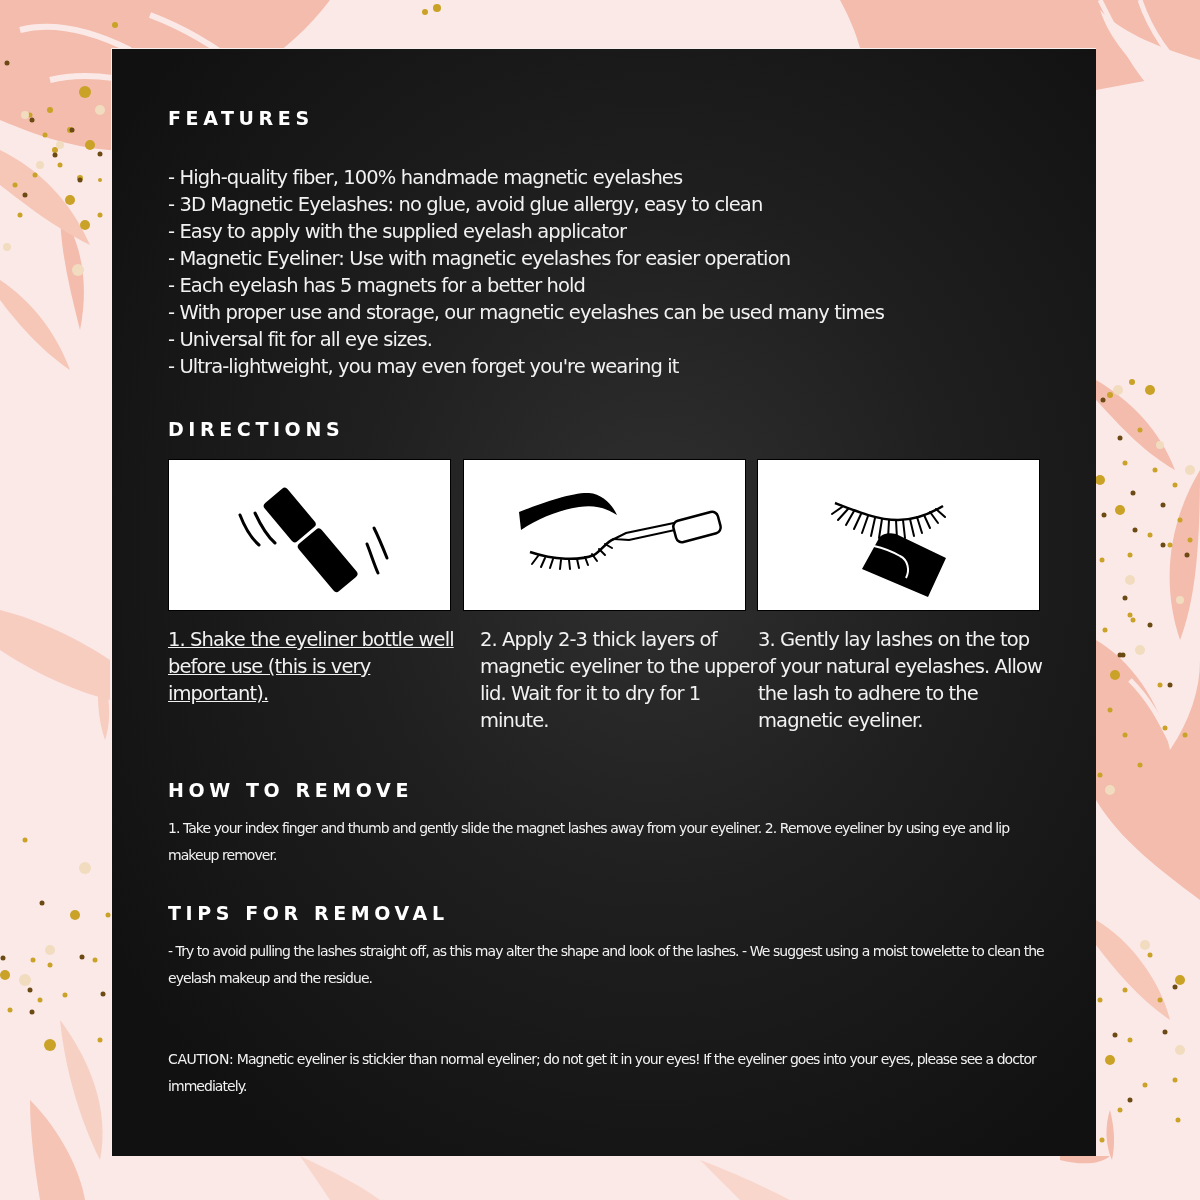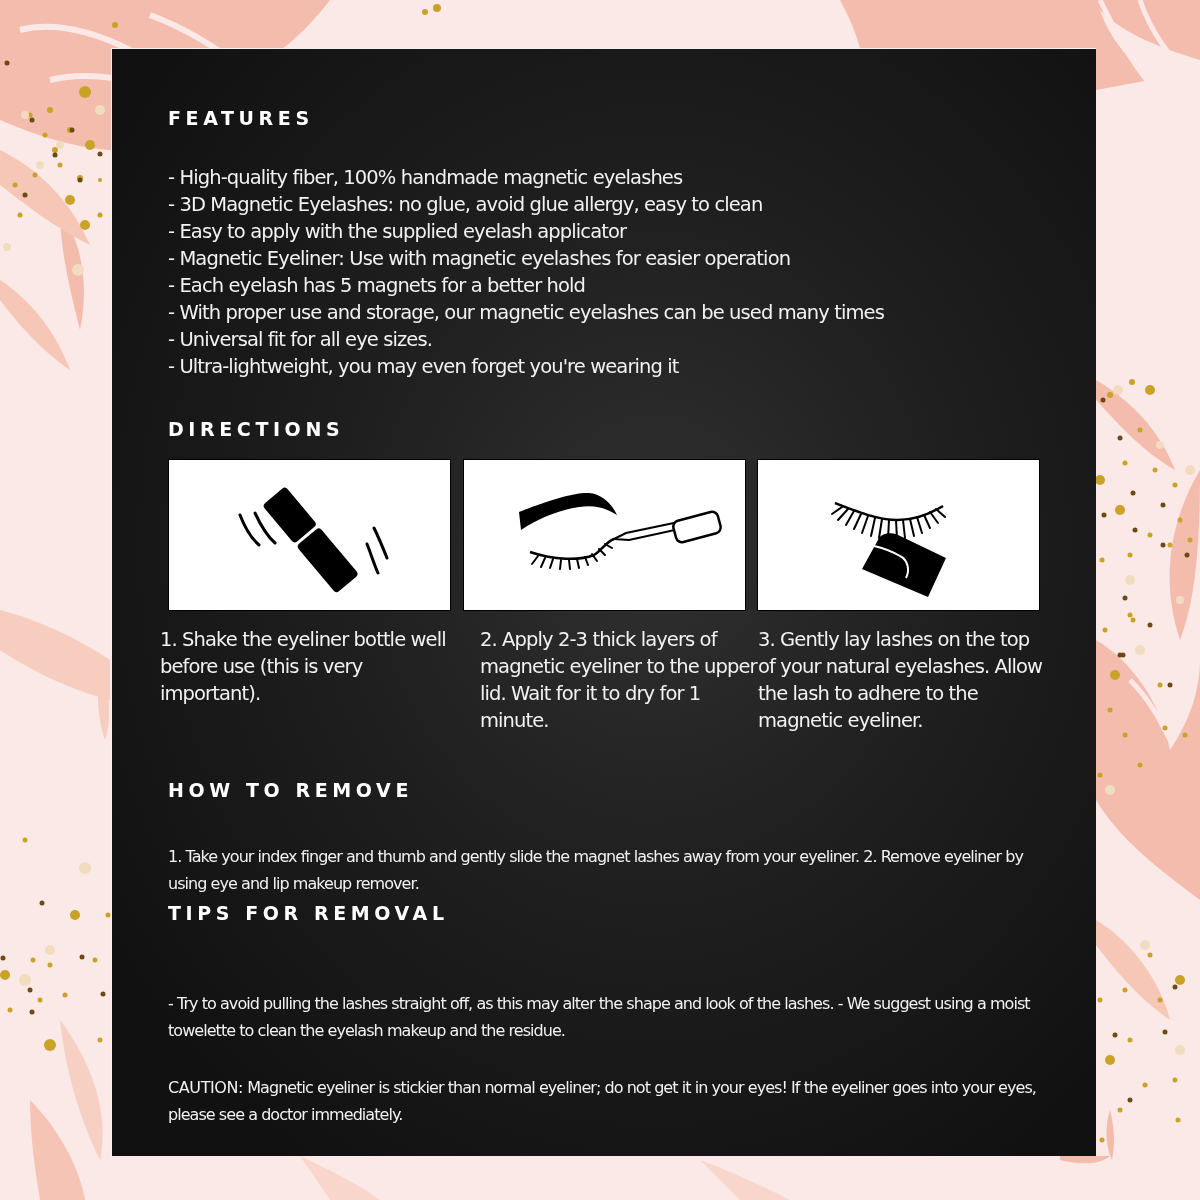--- a/index.html
+++ b/index.html
@@ -61,25 +61,24 @@
       line-height: 27px;
       color: #f2f2f2;
       letter-spacing: -0.9px;
       white-space: normal;
     }
     .para {
       position: absolute;
       left: 56px;
       width: 880px;
       font-family: "DejaVu Sans", sans-serif;
-      font-size: 16px;
+      font-size: 14px;
       line-height: 27px;
       color: #f2f2f2;
       letter-spacing: -0.95px;
-      margin-top: 28px;
     }
   </style>
 </head>
 <body>
 
 <div class="bg-layer">
   <svg width="1200" height="1200" viewBox="0 0 1200 1200">
 
     <path d="M0 0 L330 0 C300 40 260 70 215 90 C250 110 290 120 330 110 L330 160 C280 175 230 160 180 140 C130 160 70 150 0 120 Z" fill="#f4bcac"></path>
     <path d="M20 30 C60 20 100 35 130 50 M150 15 C190 30 220 50 245 70 M50 80 C90 70 140 80 170 95" stroke="#fbe9e8" stroke-width="6" fill="none"></path>
@@ -301,24 +300,24 @@
           <line x1="159" y1="57" x2="164" y2="73"></line>
         <line x1="166" y1="55" x2="172" y2="68"></line>
           <line x1="172" y1="52" x2="180" y2="63"></line>
         <line x1="178" y1="49" x2="187" y2="57"></line>
       </g>
       <path d="M120 80 C122 74 130 72 138 74 L188 98 L170 137 L104 109 Z" fill="#000"></path>
       <path d="M116 86 C125 88 135 92 142 96 C150 100 152 110 148 118" stroke="#fff" stroke-width="2" fill="none"></path>
     </svg>
   </div>
 
-  <div class="step-text" style="left:48px;">1. Shake the eyeliner bottle well before use (this is very important).</div>
+  <div class="step-text" style="left:56px;text-decoration:underline;">1. Shake the eyeliner bottle well before use (this is very important).</div>
   <div class="step-text" style="left:368px;">2. Apply 2-3 thick layers of magnetic eyeliner to the upper lid. Wait for it to dry for 1 minute.</div>
   <div class="step-text" style="left:646px; width:285px;">3. Gently lay lashes on the top of your natural eyelashes. Allow the lash to adhere to the magnetic eyeliner.</div>
 
   <h2 class="section-title" style="top:730px;">HOW TO REMOVE</h2>
   <p class="para" style="top:766px;">1. Take your index finger and thumb and gently slide the magnet lashes away from your eyeliner.  2. Remove eyeliner by using eye and lip makeup remover.</p>
 
   <h2 class="section-title" style="top:853px;">TIPS FOR REMOVAL</h2>
-  <p class="para" style="top:913px;">- Try to avoid pulling the lashes straight off, as this may alter the shape and look of the lashes.  - We suggest using a moist towelette to clean the eyelash makeup and the residue.</p>
+  <p class="para" style="top:889px;">- Try to avoid pulling the lashes straight off, as this may alter the shape and look of the lashes.  - We suggest using a moist towelette to clean the eyelash makeup and the residue.</p>
 
   <p class="para" style="top:997px;"><span style="letter-spacing:-0.4px;">CAUTION:</span><span> Magnetic eyeliner is stickier than normal eyeliner; do not get it in your eyes! If the eyeliner goes into your eyes, please see a doctor immediately.</span></p>
 </div>
 
 </body></html>

